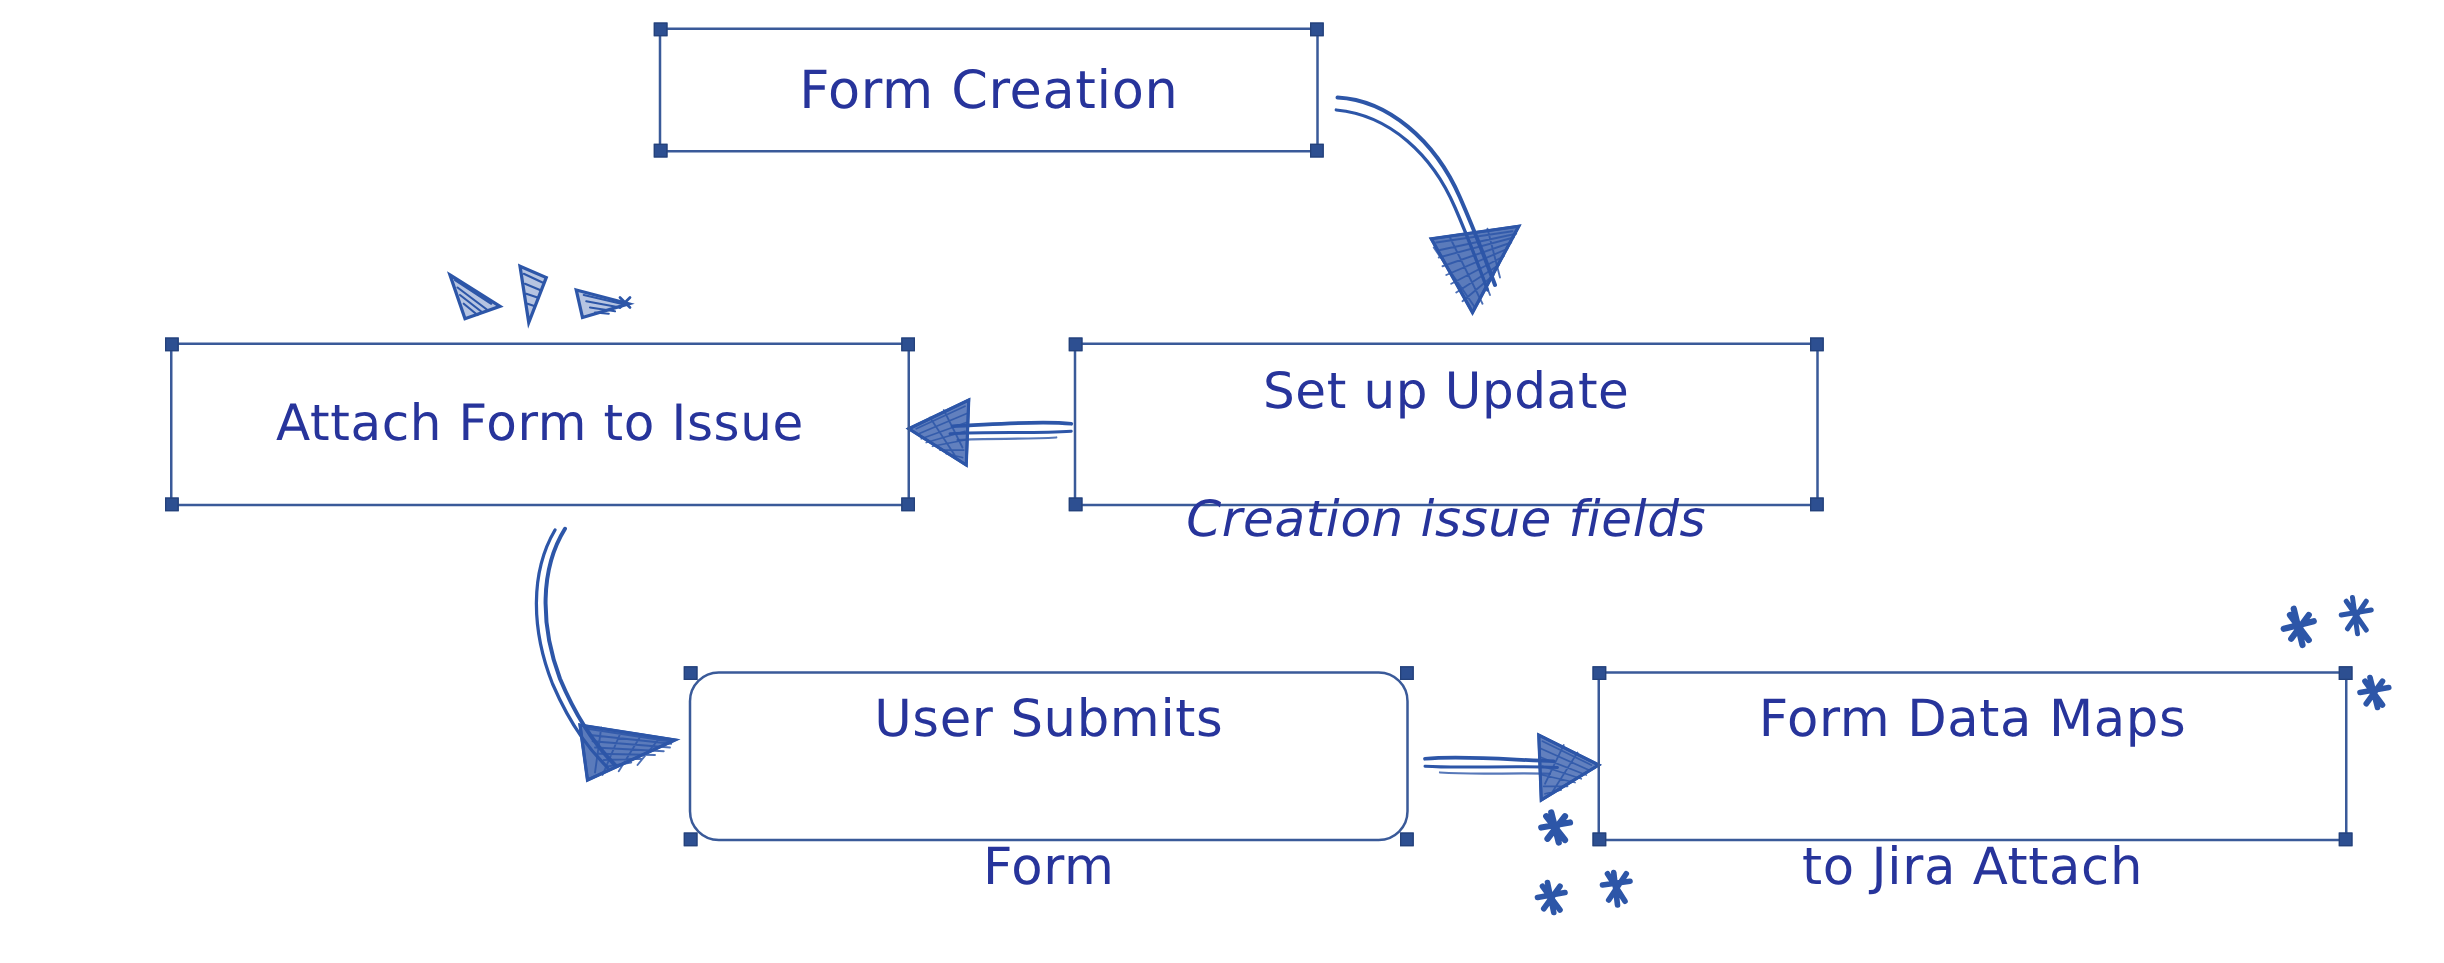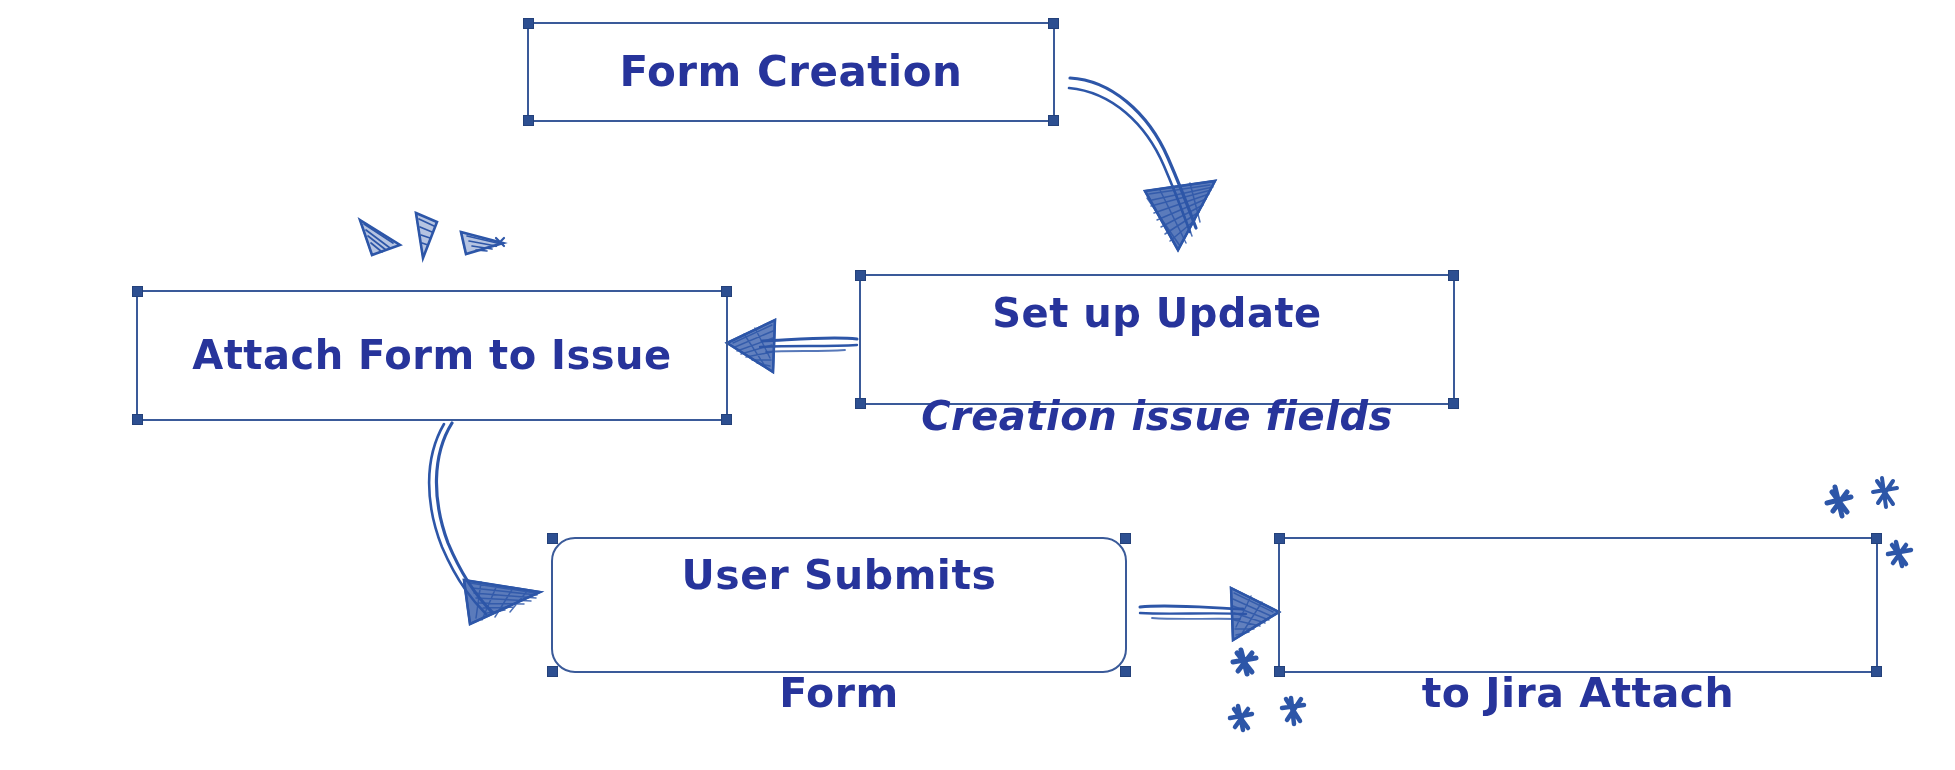--- a/index.html
+++ b/index.html
@@ -26,21 +26,21 @@
     border: 2px solid #3a5a99;
     background: transparent;
     display: flex;
     align-items: center;
     justify-content: center;
     text-align: center;
   }
   .node-label {
     color: #27349b;
     font-family: "DejaVu Sans", sans-serif;
-    font-weight: 700;
+    font-weight: 400;
     letter-spacing: 0.5px;
     line-height: 1.28;
     white-space: pre-line;
     user-select: none;
   }
   
   .handle {
     position: absolute;
     width: 11px;
     height: 11px;
@@ -50,21 +50,21 @@
   }
   .handle.tl { left: -6px;  top: -6px;  }
   .handle.tr { right: -6px; top: -6px;  }
   .handle.bl { left: -6px;  bottom: -6px; }
   .handle.br { right: -6px; bottom: -6px; }
 
   
   #node-form-creation     { left: 527px;  top: 22px;  width: 528px; height: 100px; }
   #node-form-creation .node-label { font-size: 42px; }
 
-  #node-attach-form       { left: 136px;  top: 274px; width: 592px; height: 131px; margin-top: 16px; }
+  #node-attach-form       { left: 136px;  top: 274px; width: 592px; height: 131px; }
   #node-attach-form .node-label { font-size: 40px; }
 
   #node-setup-update      { left: 859px;  top: 274px; width: 596px; height: 131px; }
   #node-setup-update .node-label { font-size: 40px; }
   #node-setup-update .line2 { font-style: italic; }
 
   #node-user-submits      { left: 551px;  top: 537px; width: 576px; height: 136px; border-radius: 24px; }
   #node-user-submits .node-label { font-size: 41px; line-height: 1.45; }
 
   #node-form-data-maps    { left: 1278px; top: 537px; width: 600px; height: 136px; }
@@ -212,16 +212,16 @@
     <span class="line2">Form</span>
   </span>
 </div>
 
 <div class="node" id="node-form-data-maps">
   <span class="handle tl"></span>
   <span class="handle tr"></span>
   <span class="handle bl"></span>
   <span class="handle br"></span>
   <span class="node-label">
-    <br>
+    <span class="line1">Form Data Maps</span><br>
     <span class="line2">to Jira Attach</span>
   </span>
 </div>
 
 </body></html>

